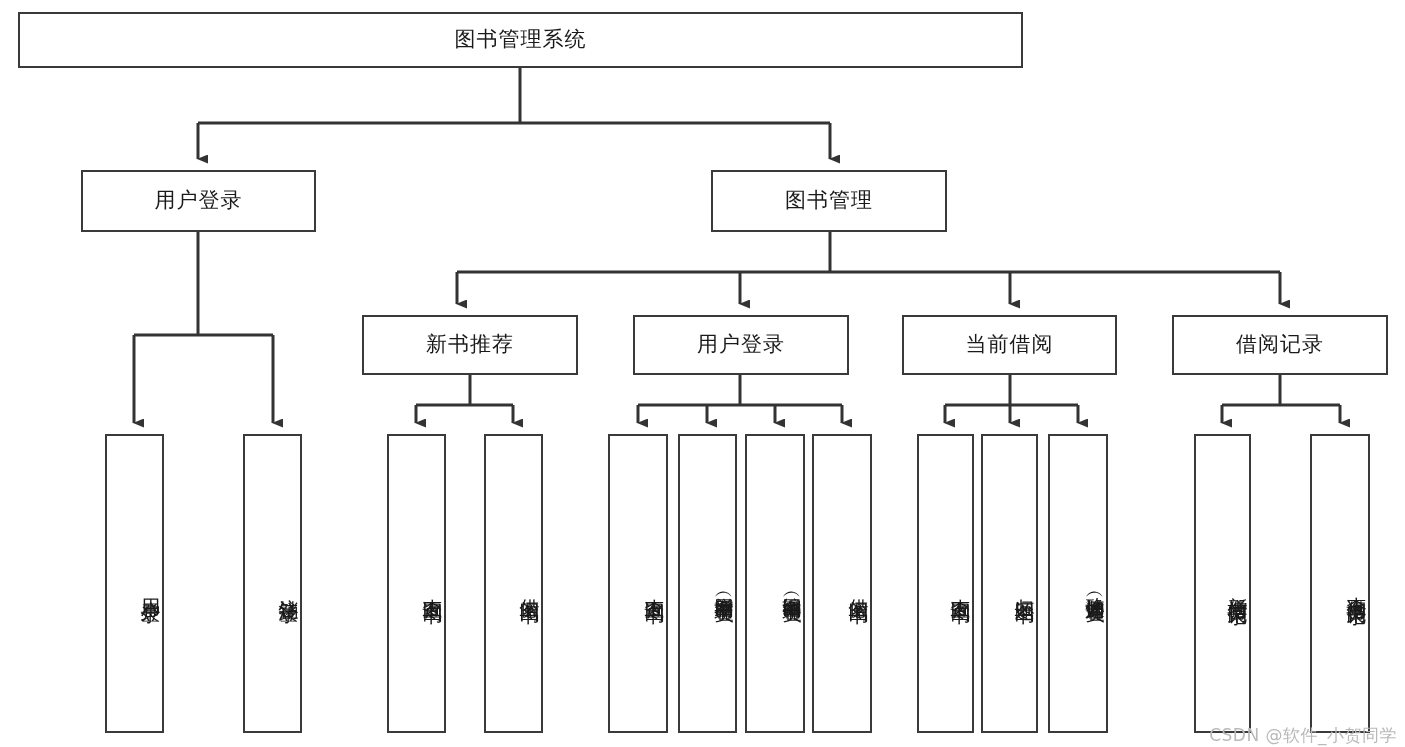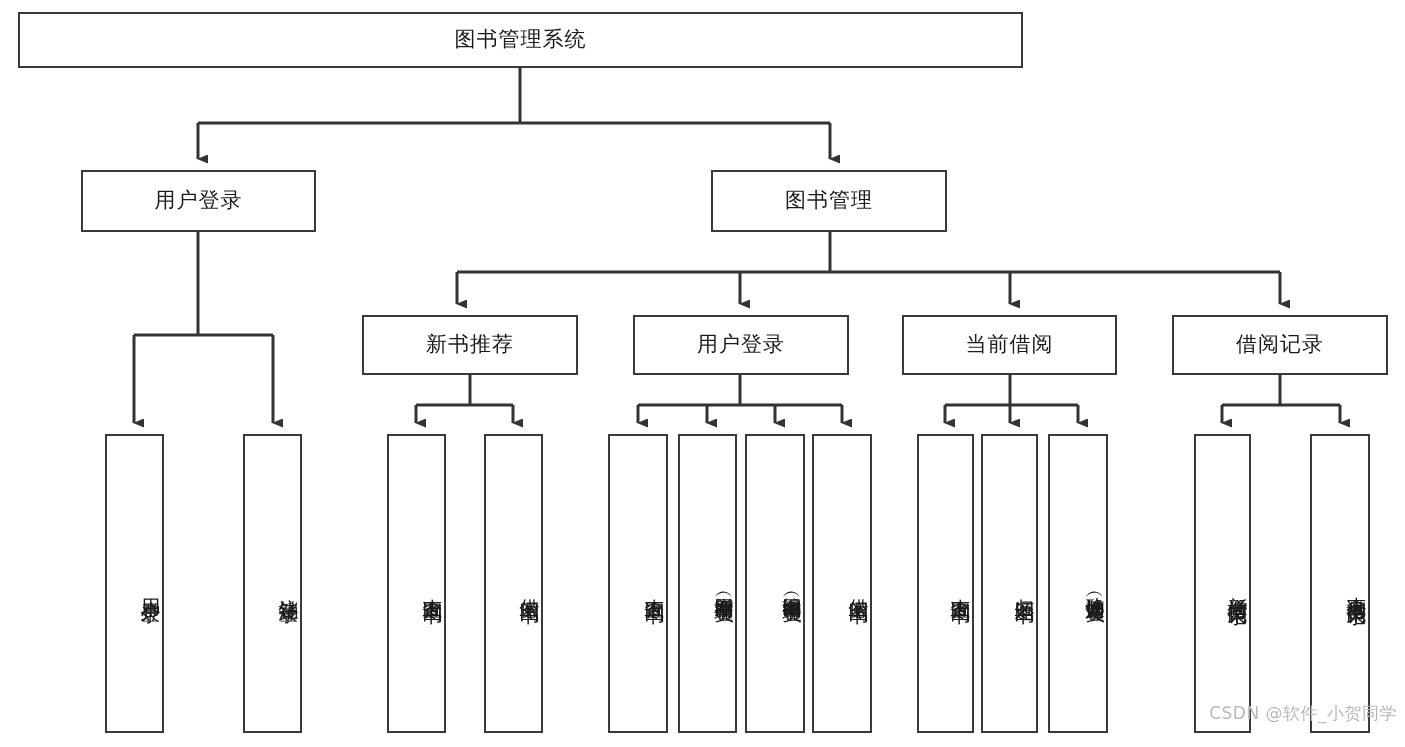--- a/index.html
+++ b/index.html
@@ -51,21 +51,21 @@
     align-items: flex-start;
     justify-content: center;
   }
   .node-v.tall-text {
     font-size: 19px;
     letter-spacing: 1px;
   }
   #watermark {
     position: absolute;
     right: 8px;
-    bottom: 22px;
+    bottom: 0;
     font-size: 17px;
     color: #b9b9b9;
     letter-spacing: 0.5px;
     z-index: 5;
     white-space: nowrap;
   }
 </style>
 </head>
 <body>
 

